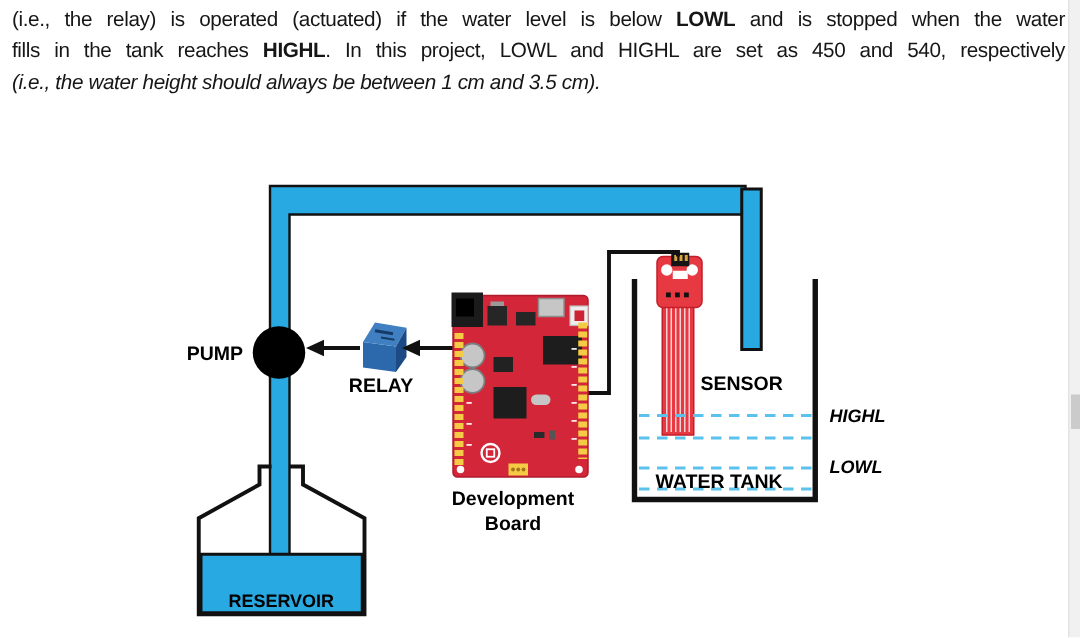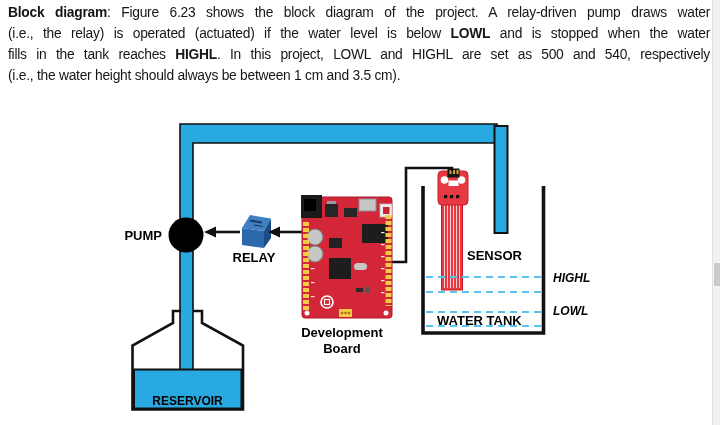--- a/index.html
+++ b/index.html
@@ -10,21 +10,21 @@
   }
   
   .paragraph{
     position:absolute;left:8px;top:2px;width:702px;
     font-size:13.8px;line-height:21px;letter-spacing:-0.25px;color:#161616;
   }
   .pline{
     height:21px;white-space:nowrap;
     text-align:justify;text-align-last:justify;
   }
-  .pline.pline-last{text-align-last:left;}
+  .pline.pline-last{text-align-last:left;font-style:italic;}
   .pline .b{font-weight:bold;}
   
   .figure-svg{position:absolute;left:0;top:0;}
   .figure-svg text{font-family:"Liberation Sans",sans-serif;fill:#000;}
   .lbl{font-weight:bold;font-size:13px;}
   .lbl-sm{font-weight:bold;font-size:12px;}
   .lbl-it{font-weight:bold;font-style:italic;font-size:12px;}
   .pipe-fill{fill:var(--pipe);}
   .level-line{stroke:var(--level-line);stroke-width:2;stroke-dasharray:7 5;fill:none;}
   .wire{stroke:var(--wire);stroke-width:2.6;fill:none;}
@@ -36,23 +36,22 @@
   }
   .scroll-thumb{
     position:absolute;left:1px;top:263px;width:7px;height:23px;
     background:var(--sb-thumb);
   }
 </style>
 </head>
 <body>
 
 <div class="paragraph">
-    <div class="pline"><span class="b">Block diagram</span><span>: Figure 6.23 shows the block diagram of the project. A relay-driven pump draws water</span></div>
     <div class="pline"><span>(i.e., the relay) is operated (actuated) if the water level is below </span><span class="b">LOWL</span><span> and is stopped when the water</span></div>
-    <div class="pline"><span>fills in the tank reaches </span><span class="b">HIGHL</span><span>. In this project, LOWL and HIGHL are set as 500 and 540, respectively</span></div>
+    <div class="pline"><span>fills in the tank reaches </span><span class="b">HIGHL</span><span>. In this project, LOWL and HIGHL are set as 450 and 540, respectively</span></div>
     <div class="pline pline-last"><span>(i.e., the water height should always be between 1 cm and 3.5 cm).</span></div>
   </div>
 
 <svg class="figure-svg" width="720" height="425" viewBox="0 0 720 425">
 
   <path d="M180,124 H497 V143 H193 V376 H180 Z" class="pipe-fill" stroke="#111" stroke-width="1.6"></path>
 
   <rect x="134" y="369.5" width="107.5" height="39" class="pipe-fill" stroke="#111" stroke-width="2"></rect>
 
   <path d="M181,311 H173 V323 L132.5,345.5 V409.5 H243 V345.5 L202,323 V311 H193" fill="none" stroke="#111" stroke-width="2.6" stroke-linejoin="miter"></path>

